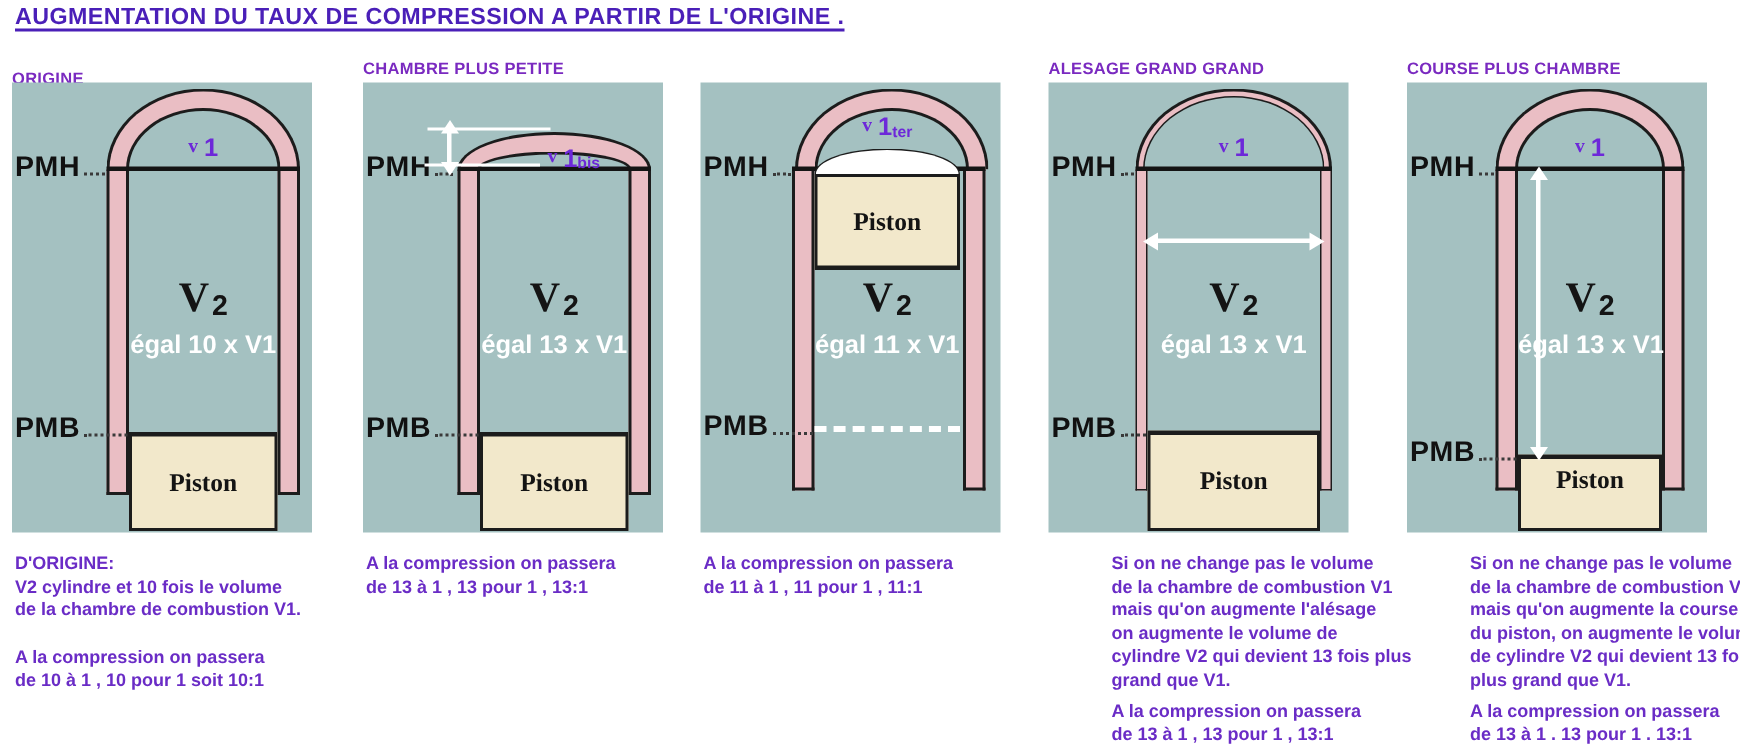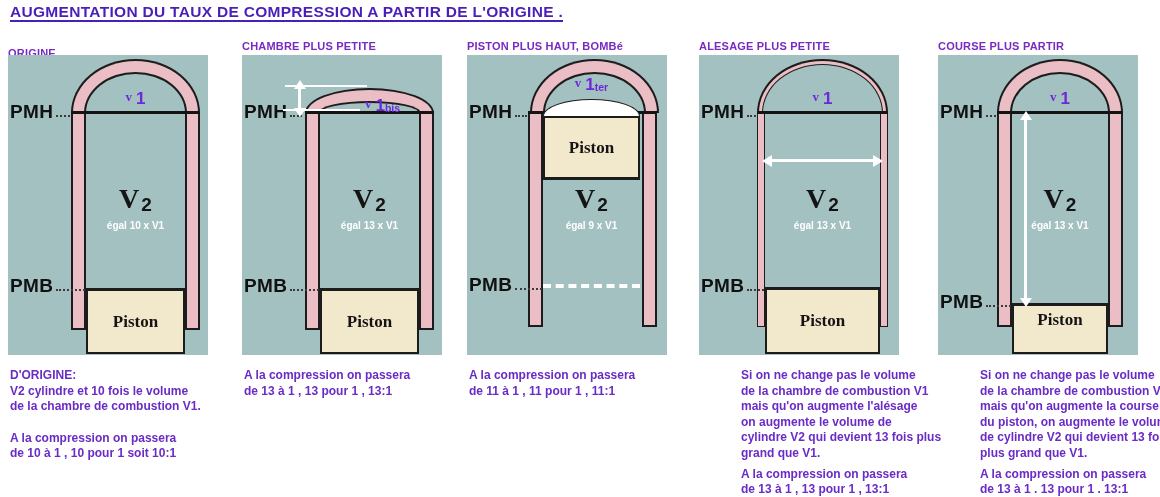--- a/index.html
+++ b/index.html
@@ -42,21 +42,21 @@
 
   .v1{position:absolute;text-align:center;color:#6d28d9;z-index:2;white-space:nowrap;}
   .v1-v{font-family:"Liberation Serif",serif;font-weight:bold;font-size:13px;vertical-align:3px;}
   .v1-n{font-weight:bold;font-size:17px;margin-left:4px;}
   .v1-sub{font-weight:bold;font-size:10.5px;vertical-align:-1px;}
 
   .v2{position:absolute;text-align:center;color:#141414;top:128px;}
   .v2-v{font-family:"Liberation Serif",serif;font-weight:bold;font-size:28px;}
   .v2-n{font-weight:bold;font-size:19px;vertical-align:-3px;margin-left:2px;}
 
-  .egal{position:absolute;top:165px;color:#ffffff;font-weight:bold;font-size:10px;
+  .egal{position:absolute;top:165px;color:#ffffff;font-weight:bold;font-size:17px;
     text-align:center;white-space:nowrap;}
 
   .pm{position:absolute;display:flex;align-items:center;color:#111111;font-weight:bold;
     font-size:19px;letter-spacing:.4px;z-index:4;}
   .dots{flex:1;border-top:2px dotted #3a3a3a;margin-left:3px;margin-top:7px;}
 
   
   .meas-line{position:absolute;height:2px;background:#ffffff;z-index:5;}
   .v-arrow{position:absolute;width:3px;background:#ffffff;z-index:5;}
   .v-arrow::before{content:"";position:absolute;top:-8px;left:50%;transform:translateX(-50%);
@@ -198,53 +198,52 @@
           <span class="dots"></span>
         </div>
     </div>
     <div class="desc">
       <p>A la compression on passera
 de 13 à 1 , 13 pour 1 , 13:1</p>
     </div>
   </section>
 
   <section class="panel panel3">
-    <h2 class="panel-title">PISTON PLUS HAUT, BOMBé</h2>
     <div class="stage">
       <div class="dome">
         <div class="dome-inner"></div>
       </div>
       <div class="wall wall-l"></div>
       <div class="wall wall-r"></div>
       <div class="pmh-line"></div>
       <div class="crown"></div>
       <div class="v1"><span class="v1-v">v</span><span class="v1-n">1</span><span class="v1-sub">ter</span></div>
       <div class="piston">
           <span class="piston-label">Piston</span>
         </div>
       <div class="v2"><span class="v2-v">V</span><span class="v2-n">2</span></div>
-      <div class="egal">égal 9 x V1</div>
+      <div class="egal">égal 11 x V1</div>
       <div class="pmb-dash"></div>
       <div class="pm pm-h">
           <span>PMH</span>
           <span class="dots"></span>
         </div>
       <div class="pm pm-b">
           <span>PMB</span>
           <span class="dots"></span>
         </div>
     </div>
     <div class="desc">
       <p>A la compression on passera
 de 11 à 1 , 11 pour 1 , 11:1</p>
     </div>
   </section>
 
   <section class="panel panel4">
-    <h2 class="panel-title">ALESAGE PLUS PETITE</h2>
+    <h2 class="panel-title">ALESAGE GRAND GRAND</h2>
     <div class="stage">
       <div class="dome">
         <div class="dome-inner"></div>
       </div>
       <div class="wall wall-l"></div>
       <div class="wall wall-r"></div>
       <div class="pmh-line"></div>
       <div class="h-arrow"></div>
       <div class="v1"><span class="v1-v">v</span><span class="v1-n">1</span><span class="v1-sub"></span></div>
       <div class="v2"><span class="v2-v">V</span><span class="v2-n">2</span></div>
@@ -267,21 +266,21 @@
 mais qu'on augmente l'alésage
 on augmente le volume de
 cylindre V2 qui devient 13 fois plus
 grand que V1.</p>
       <p>A la compression on passera
 de 13 à 1 , 13 pour 1 , 13:1</p>
     </div>
   </section>
 
   <section class="panel panel5">
-    <h2 class="panel-title">COURSE PLUS PARTIR</h2>
+    <h2 class="panel-title">COURSE PLUS CHAMBRE</h2>
     <div class="stage">
       <div class="dome">
         <div class="dome-inner"></div>
       </div>
       <div class="wall wall-l"></div>
       <div class="wall wall-r"></div>
       <div class="pmh-line"></div>
       <div class="v-arrow"></div>
       <div class="v1"><span class="v1-v">v</span><span class="v1-n">1</span><span class="v1-sub"></span></div>
       <div class="v2"><span class="v2-v">V</span><span class="v2-n">2</span></div>

